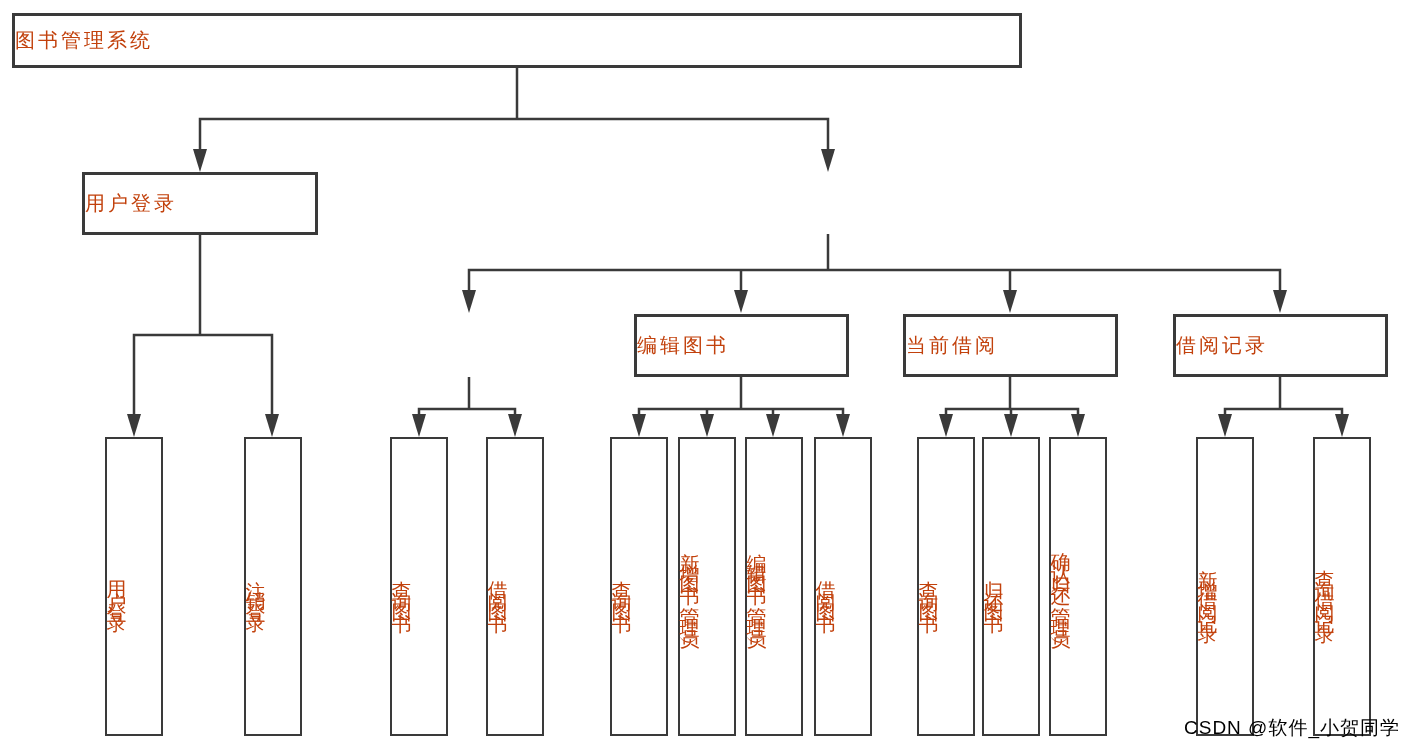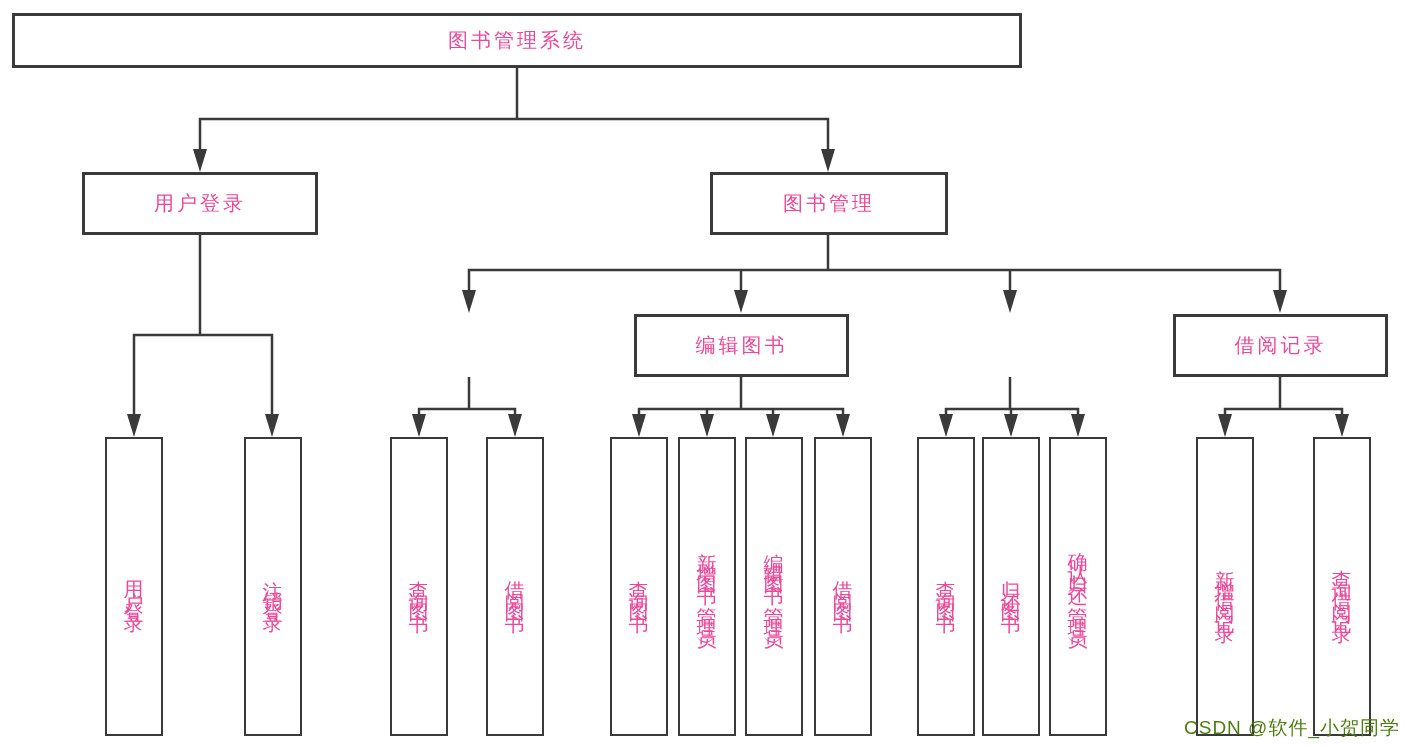--- a/index.html
+++ b/index.html
@@ -23,22 +23,21 @@
     height: 747px;
     pointer-events: none;
   }
   .box {
     position: absolute;
     box-sizing: border-box;
     border: 3px solid #3a3a3a;
     background: #ffffff;
     display: flex;
     align-items: center;
-    justify-content: center;
-    color: #ec4899;
+    color: #c2410c;
   }
   .hbox {
     font-size: 20px;
     letter-spacing: 3px;
     text-align: center;
     white-space: nowrap;
   }
   .vbox {
     width: 58px;
     height: 299px;
@@ -51,21 +50,21 @@
     font-size: 20px;
     line-height: 1;
     letter-spacing: 11px;
     white-space: nowrap;
   }
   .watermark {
     position: absolute;
     left: 1184px;
     top: 715px;
     font-size: 19px;
-    color: #4d7c0f;
+    color: #000000;
     letter-spacing: 1px;
     white-space: nowrap;
   }
 </style>
 </head>
 <body>
 
 <div class="canvas">
 
   <svg class="connectors" viewBox="0 0 1405 747" aria-hidden="true">
@@ -124,26 +123,26 @@
     </g>
   </svg>
 
   <div class="box hbox" style="left:12px; top:13px; width:1010px; height:55px;">
     <span>图书管理系统</span>
   </div>
 
   <div class="box hbox" style="left:82px; top:172px; width:236px; height:63px;">
     <span>用户登录</span>
   </div>
-  <div class="box hbox" style="left:710px; top:172px; width:238px; height:63px;">
-    <span>图书管理</span>
-  </div>
 
   <div class="box hbox" style="left:634px; top:314px; width:215px; height:63px;">
     <span>编辑图书</span>
+  </div>
+  <div class="box hbox" style="left:903px; top:314px; width:215px; height:63px;">
+    <span>当前借阅</span>
   </div>
   <div class="box hbox" style="left:1173px; top:314px; width:215px; height:63px;">
     <span>借阅记录</span>
   </div>
 
   <div class="box vbox" style="left:105px;">
     <span class="vtext">用户登录</span>
   </div>
   <div class="box vbox" style="left:244px;">
     <span class="vtext">注销登录</span>

